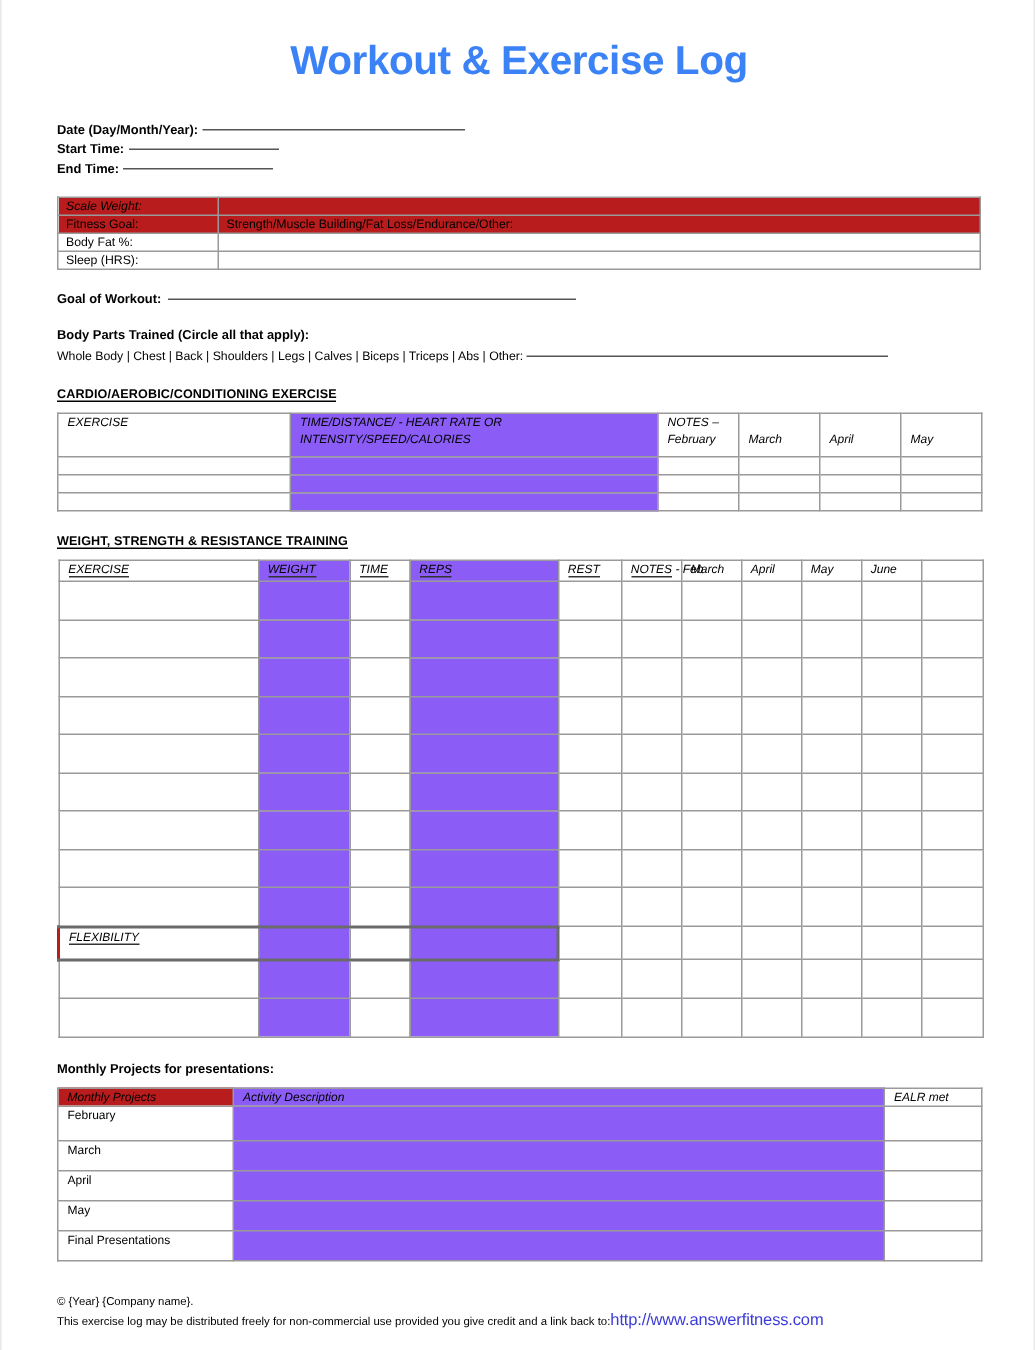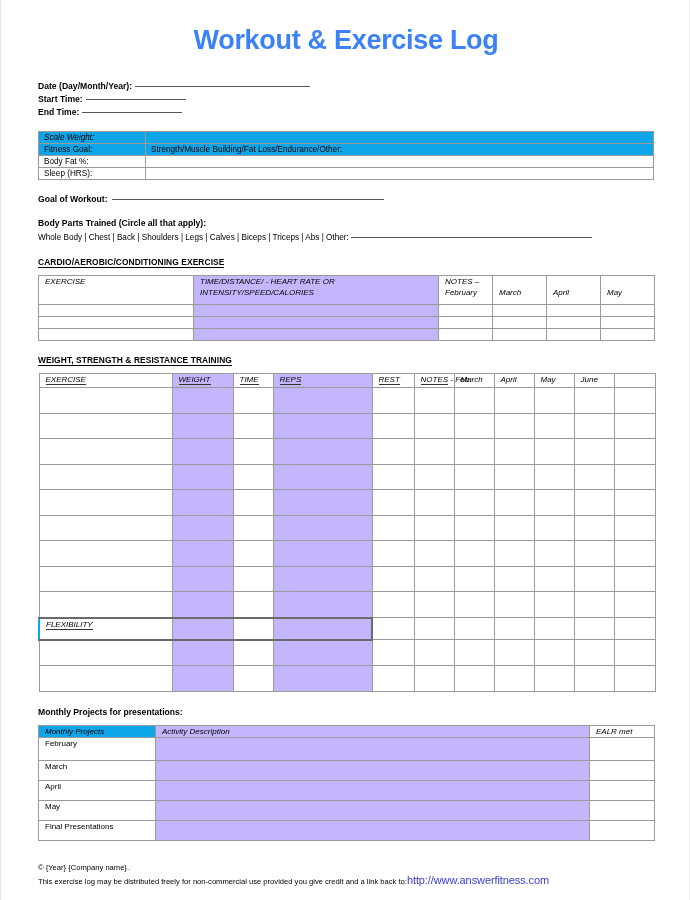--- a/index.html
+++ b/index.html
@@ -65,22 +65,22 @@
   table {
     border-collapse: collapse;
     table-layout: fixed;
   }
   td, th {
     border: 1px solid #9a9a9a;
     padding: 0;
     font-weight: normal;
     vertical-align: top;
   }
-  .gray { background: #c4b5fd; }
-  .graylite { background: #0ea5e9; }
+  .gray { background: #8b5cf6; }
+  .graylite { background: #b91c1c; }
 
   
   .stats {
     width: 616px;
     margin-top: 13px;
   }
   .stats td {
     height: 11px;
     font-size: 8.2px;
     line-height: 11px;
@@ -161,21 +161,21 @@
     padding-left: 6px;
   }
   .weights tr.hdr td { height: 13px; }
   .weights tr.r td { height: 24.5px; }
   .weights tr.flex td { height: 20px; }
   .weights .u { border-bottom: 1px solid #333; padding-bottom: 0px; }
   .weights .flexcell {
     border-top: 2px solid #6b6b6b;
     border-bottom: 2px solid #6b6b6b;
   }
-  .weights .flexcell.first { border-left: 2px solid #0ea5e9; }
+  .weights .flexcell.first { border-left: 2px solid #b91c1c; }
   .weights .flexcell.last { border-right: 2px solid #6b6b6b; }
   .notes-label { white-space: nowrap; }
 
   
   .mp-head {
     margin-top: 15px;
     margin-bottom: 7px;
     font-size: 8.6px;
     font-weight: bold;
     line-height: 11px;

